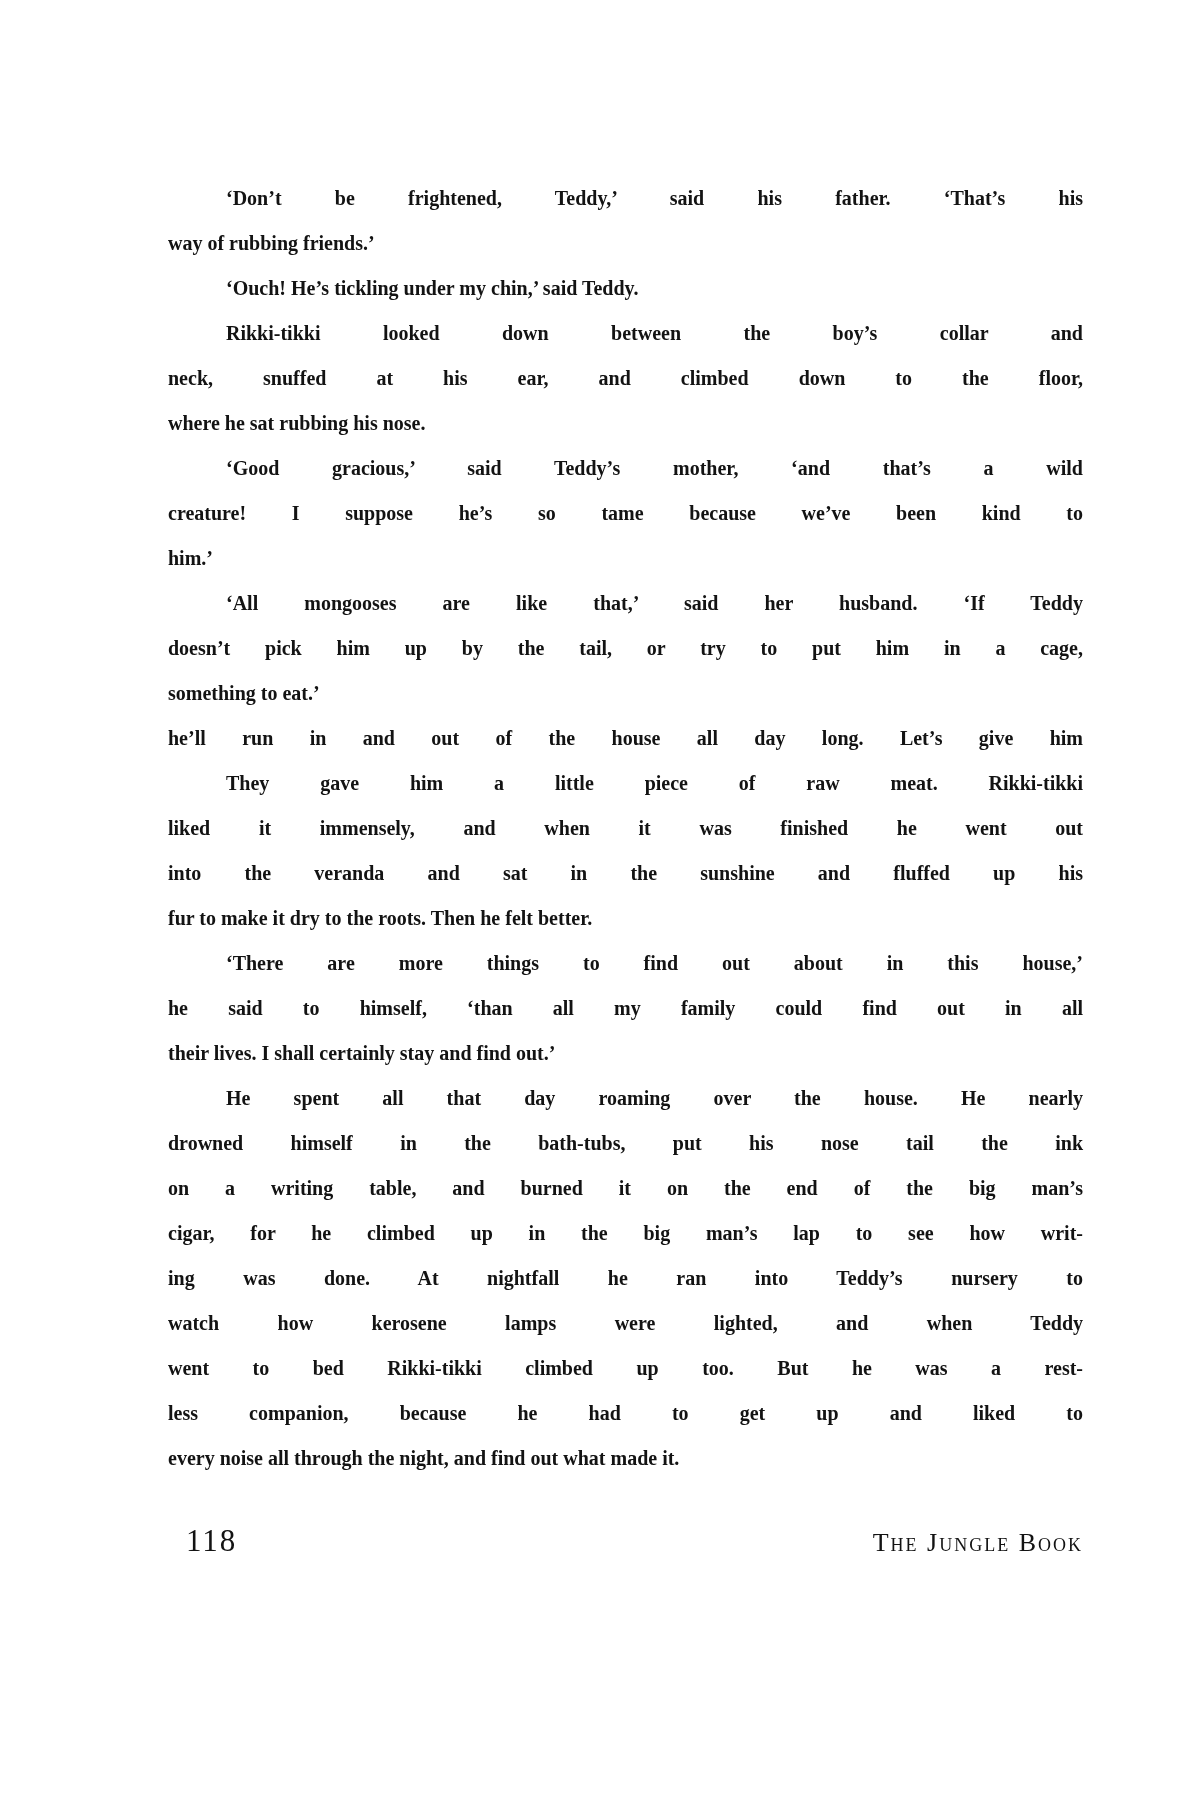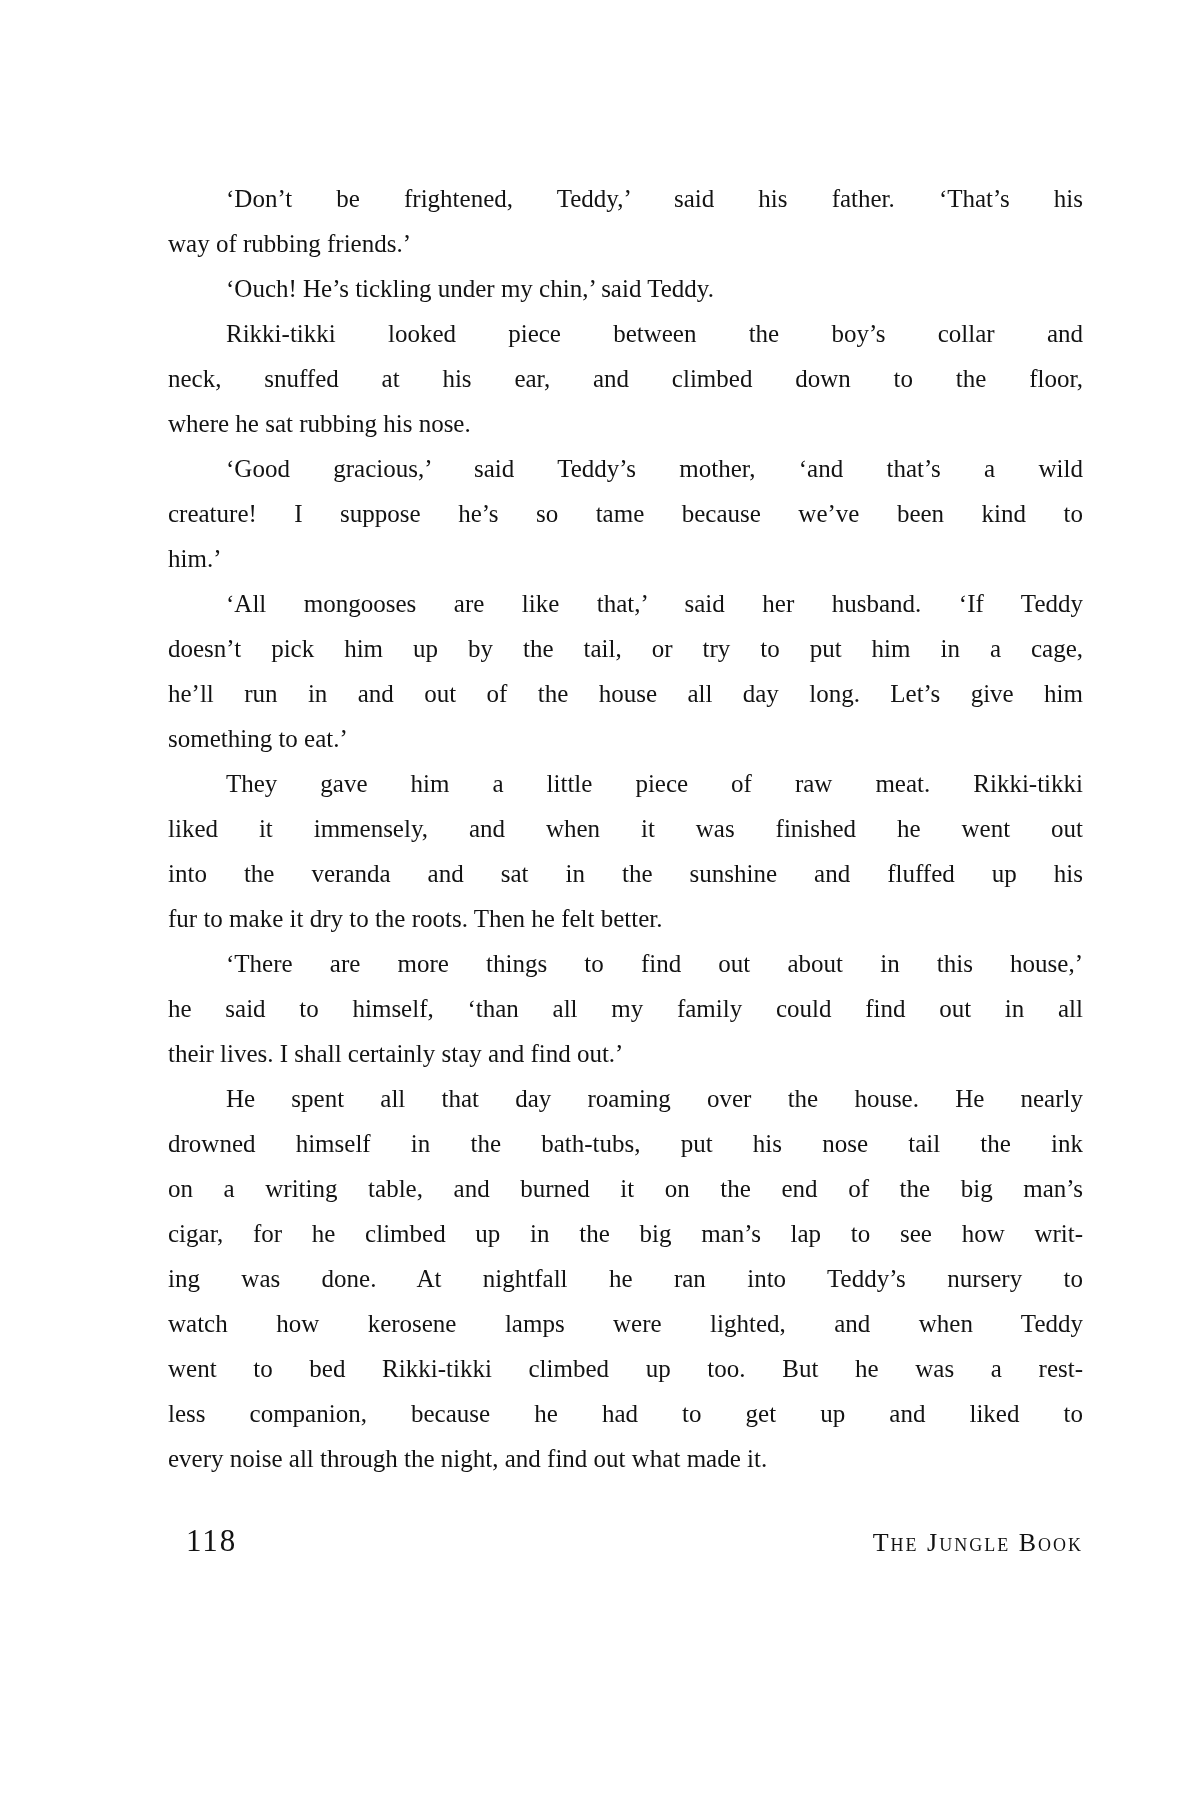--- a/index.html
+++ b/index.html
@@ -14,23 +14,24 @@
     background: #ffffff;
     color: #111111;
     font-family: "Liberation Serif", serif;
     overflow: hidden;
   }
   .text-block {
     position: absolute;
     left: 168px;
     top: 176px;
     width: 915px;
-    font-size: 25px;
+    font-size: 20px;
     line-height: 45px;
     color: #131313;
+    font-weight: bold;
   }
   .para { margin: 0; padding: 0; }
   .ln {
     text-align: justify;
     text-align-last: justify;
     height: 45px;
     white-space: normal;
   }
   .ln.last {
     text-align: left;
@@ -71,36 +72,36 @@
     <div class="para">
       <div class="ln indent">‘Don’t be frightened, Teddy,’ said his father. ‘That’s his</div>
       <div class="ln last">way of rubbing friends.’</div>
     </div>
 
     <div class="para">
       <div class="ln indent last">‘Ouch! He’s tickling under my chin,’ said Teddy.</div>
     </div>
 
     <div class="para">
-      <div class="ln indent">Rikki-tikki looked piece between the boy’s collar and</div>
+      <div class="ln indent">Rikki-tikki looked down between the boy’s collar and</div>
       <div class="ln">neck, snuffed at his ear, and climbed down to the floor,</div>
       <div class="ln last">where he sat rubbing his nose.</div>
     </div>
 
     <div class="para">
       <div class="ln indent">‘Good gracious,’ said Teddy’s mother, ‘and that’s a wild</div>
       <div class="ln">creature! I suppose he’s so tame because we’ve been kind to</div>
       <div class="ln last">him.’</div>
     </div>
 
     <div class="para">
       <div class="ln indent">‘All mongooses are like that,’ said her husband. ‘If Teddy</div>
       <div class="ln">doesn’t pick him up by the tail, or try to put him in a cage,</div>
+      <div class="ln last">something to eat.’</div>
       <div class="ln">he’ll run in and out of the house all day long. Let’s give him</div>
-      <div class="ln last">something to eat.’</div>
     </div>
 
     <div class="para">
       <div class="ln indent">They gave him a little piece of raw meat. Rikki-tikki</div>
       <div class="ln">liked it immensely, and when it was finished he went out</div>
       <div class="ln">into the veranda and sat in the sunshine and fluffed up his</div>
       <div class="ln last">fur to make it dry to the roots. Then he felt better.</div>
     </div>
 
     <div class="para">

